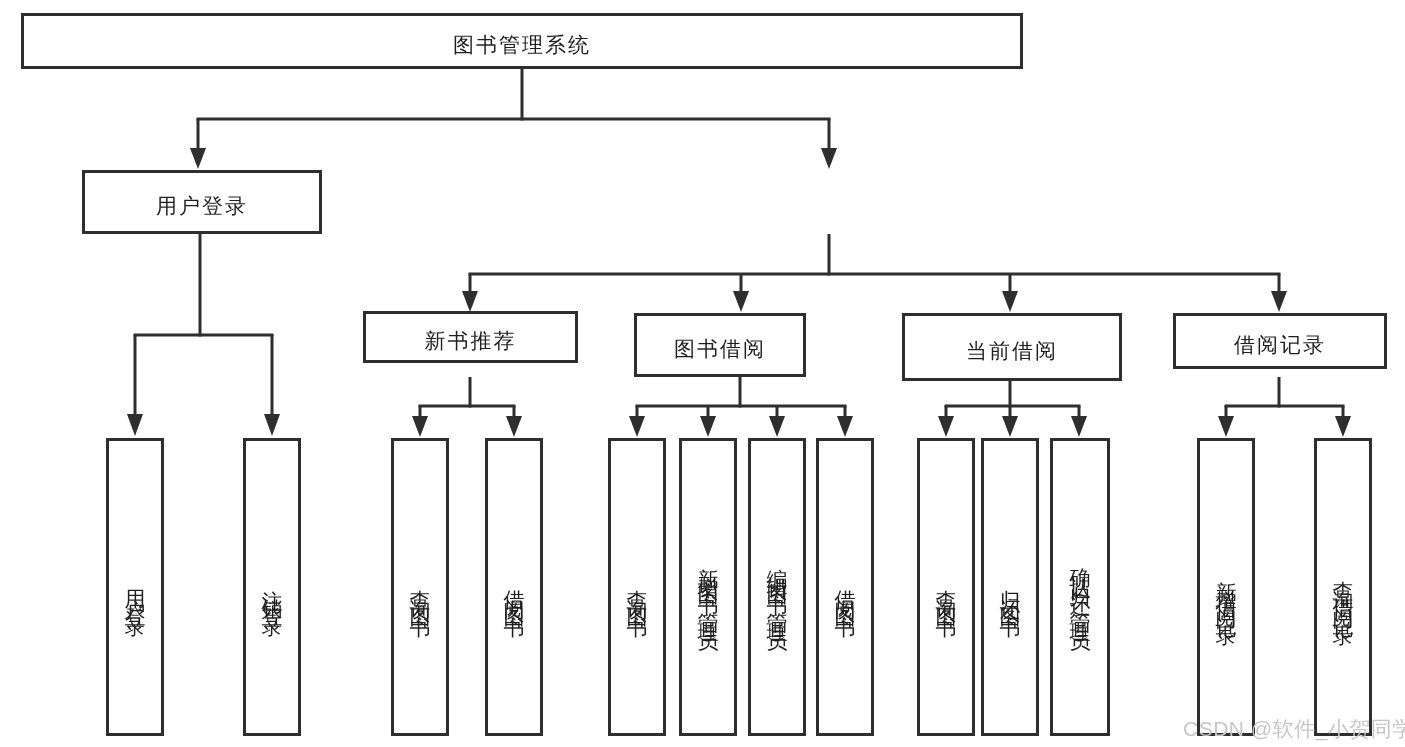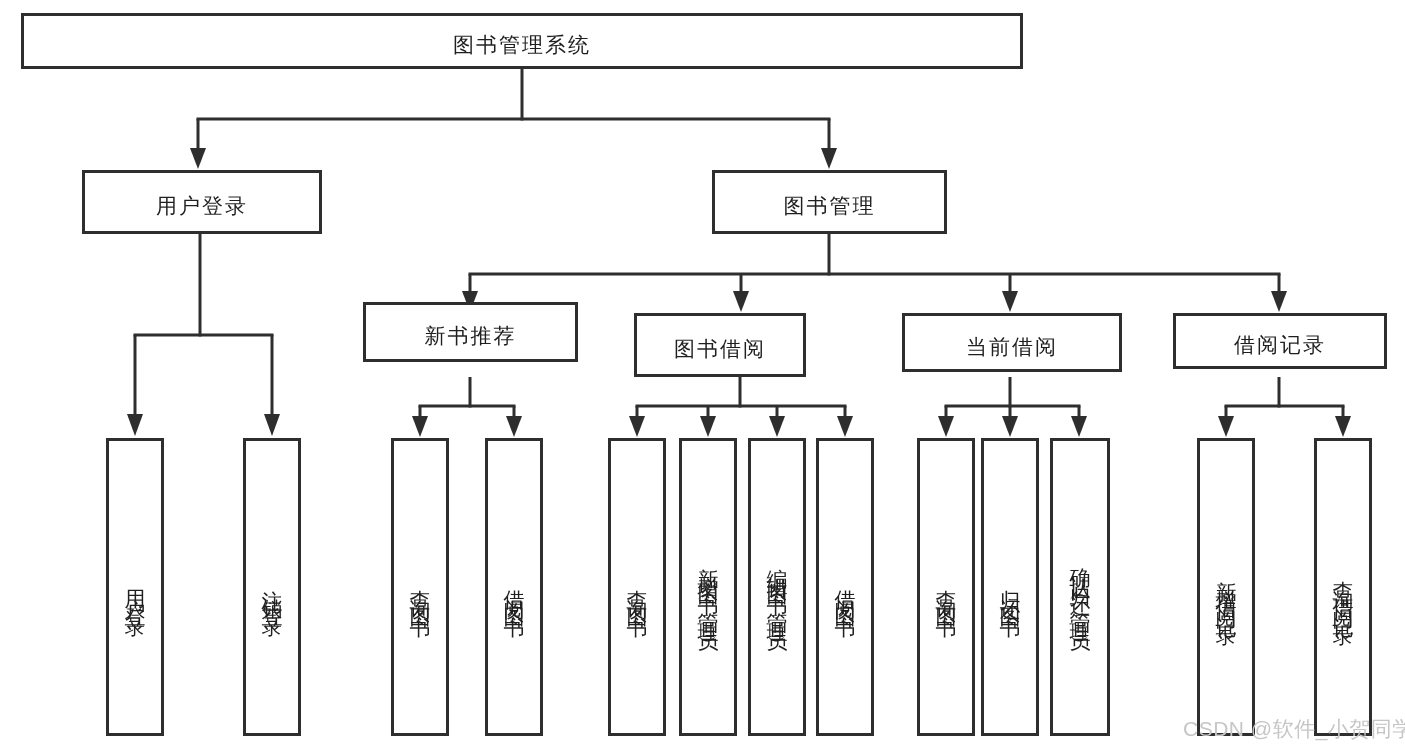--- a/index.html
+++ b/index.html
@@ -111,31 +111,28 @@
     <polygon points="1335,416 1351,416 1343,437"></polygon>
   </svg>
 
   <div class="box" style="left:21px;top:13px;width:1002px;height:56px">
     <span class="lbl">图书管理系统</span>
   </div>
 
   <div class="box" style="left:82px;top:170px;width:240px;height:64px">
     <span class="lbl">用户登录</span>
   </div>
-  <div class="box" style="left:712px;top:170px;width:235px;height:64px">
-    <span class="lbl">图书管理</span>
-  </div>
 
-  <div class="box" style="left:363px;top:302px;width:215px;height:60px">
+  <div class="box" style="left:363px;top:311px;width:215px;height:52px">
     <span class="lbl">新书推荐</span>
   </div>
   <div class="box" style="left:634px;top:313px;width:172px;height:64px">
     <span class="lbl">图书借阅</span>
   </div>
-  <div class="box" style="left:902px;top:313px;width:220px;height:59px">
+  <div class="box" style="left:902px;top:313px;width:220px;height:68px">
     <span class="lbl">当前借阅</span>
   </div>
   <div class="box" style="left:1173px;top:313px;width:214px;height:56px">
     <span class="lbl">借阅记录</span>
   </div>
 
   <div class="box v" style="left:106px;top:438px;width:58px;height:298px">
     <span class="lbl">用户登录</span>
   </div>
   <div class="box v" style="left:243px;top:438px;width:58px;height:298px">

